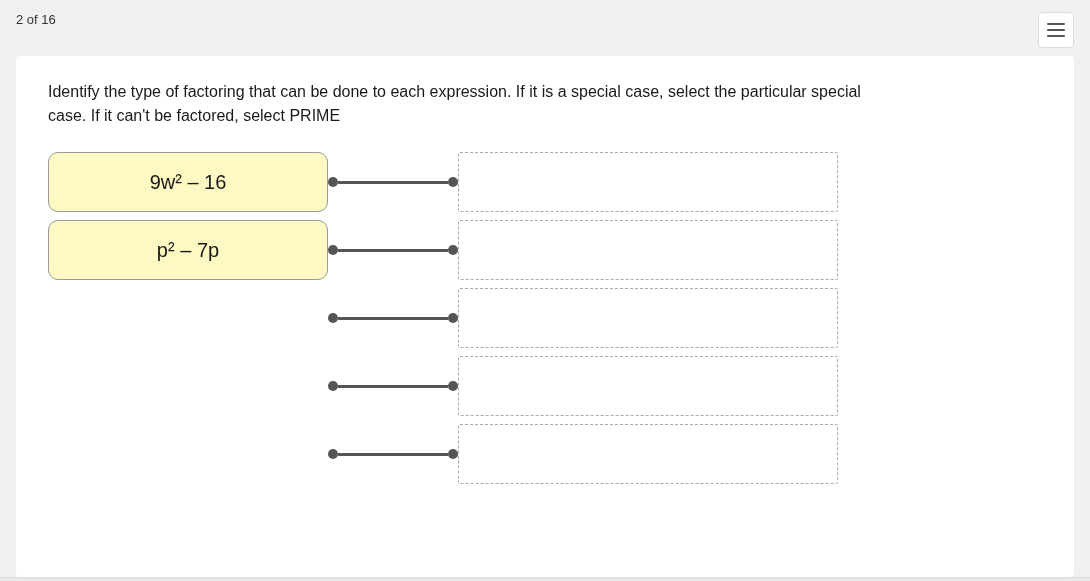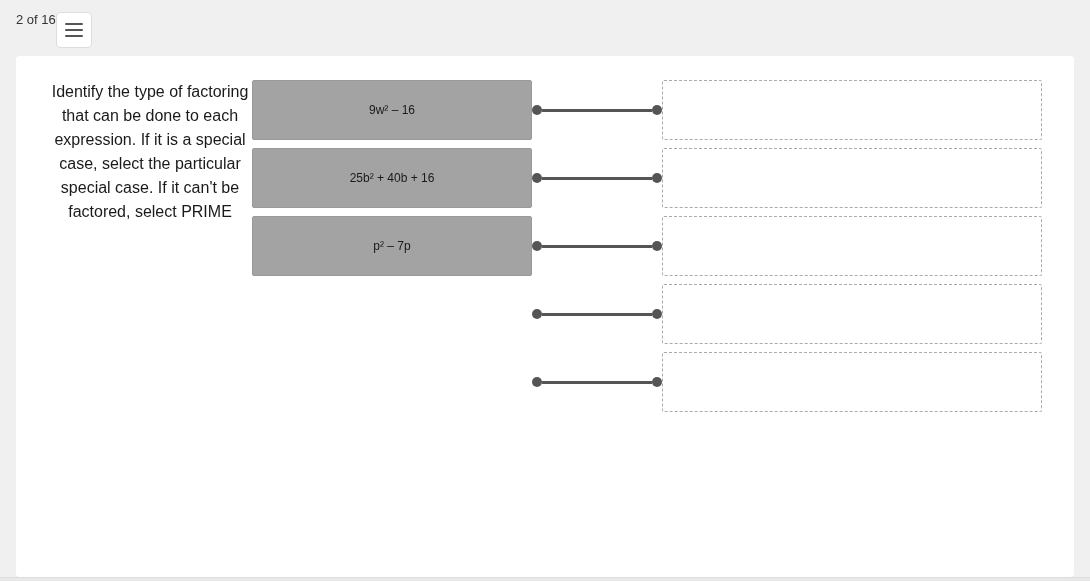--- a/index.html
+++ b/index.html
@@ -12,21 +12,21 @@
       position: relative;
     }
     .page {
       width: 1090px;
       height: 581px;
       background: #f0f0f0;
       position: relative;
     }
     .header {
       display: flex;
-      justify-content: flex-start;
+      justify-content: space-between;
       align-items: flex-start;
       padding: 12px 16px 8px 16px;
     }
     .page-counter {
       font-size: 13px;
       color: #333;
     }
     .menu-icon {
       width: 36px;
       height: 36px;
@@ -69,27 +69,27 @@
     }
     .expressions-col {
       display: flex;
       flex-direction: column;
       gap: 0;
     }
     .expression-box {
       width: 280px;
       height: 60px;
       border: 1.5px solid #999;
-      background: #a3a3a3;
+      background: #fef9c3;
       display: flex;
       align-items: center;
       justify-content: center;
       margin-bottom: 8px;
-      border-radius: 2px;
-      font-size: 12px;
+      border-radius: 10px;
+      font-size: 20px;
       color: #1a1a1a;
     }
     .expression-box:last-child { margin-bottom: 0; }
     .connectors-col {
       display: flex;
       flex-direction: column;
       gap: 0;
     }
     .connector-row {
       height: 60px;
@@ -142,21 +142,21 @@
       background: #e8e8e8;
       padding: 14px 32px;
       display: flex;
       align-items: center;
       gap: 8px;
       margin: 0 0;
       border-top: 1px solid #ddd;
     }
     .main-inner {
       display: flex;
-      text-align: center;
+      flex-direction: column;
     }
   </style>
 </head>
 <body>
 
 <div class="page">
 
   <div class="header">
     <span class="page-counter">2 of 16</span>
     <div class="menu-icon">
@@ -170,23 +170,20 @@
     <div class="main-inner">
       <p class="question-text">Identify the type of factoring that can be done to each expression. If it is a special case, select the particular special case. If it can't be factored, select PRIME</p>
 
       <div class="matching-area">
 
         <div class="expressions-col">
           <div class="expression-box">
             <span>9w² – 16</span>
           </div>
           <div class="expression-box">
-            <span>25b² + 40b + 16</span>
-          </div>
-          <div class="expression-box">
             <span>p² – 7p</span>
           </div>
         </div>
 
         <div class="connectors-col">
           <div class="connector-row">
             <div class="connector-line">
               <div class="dot-left"></div>
               <div class="line-segment"></div>
               <div class="dot-right"></div>

